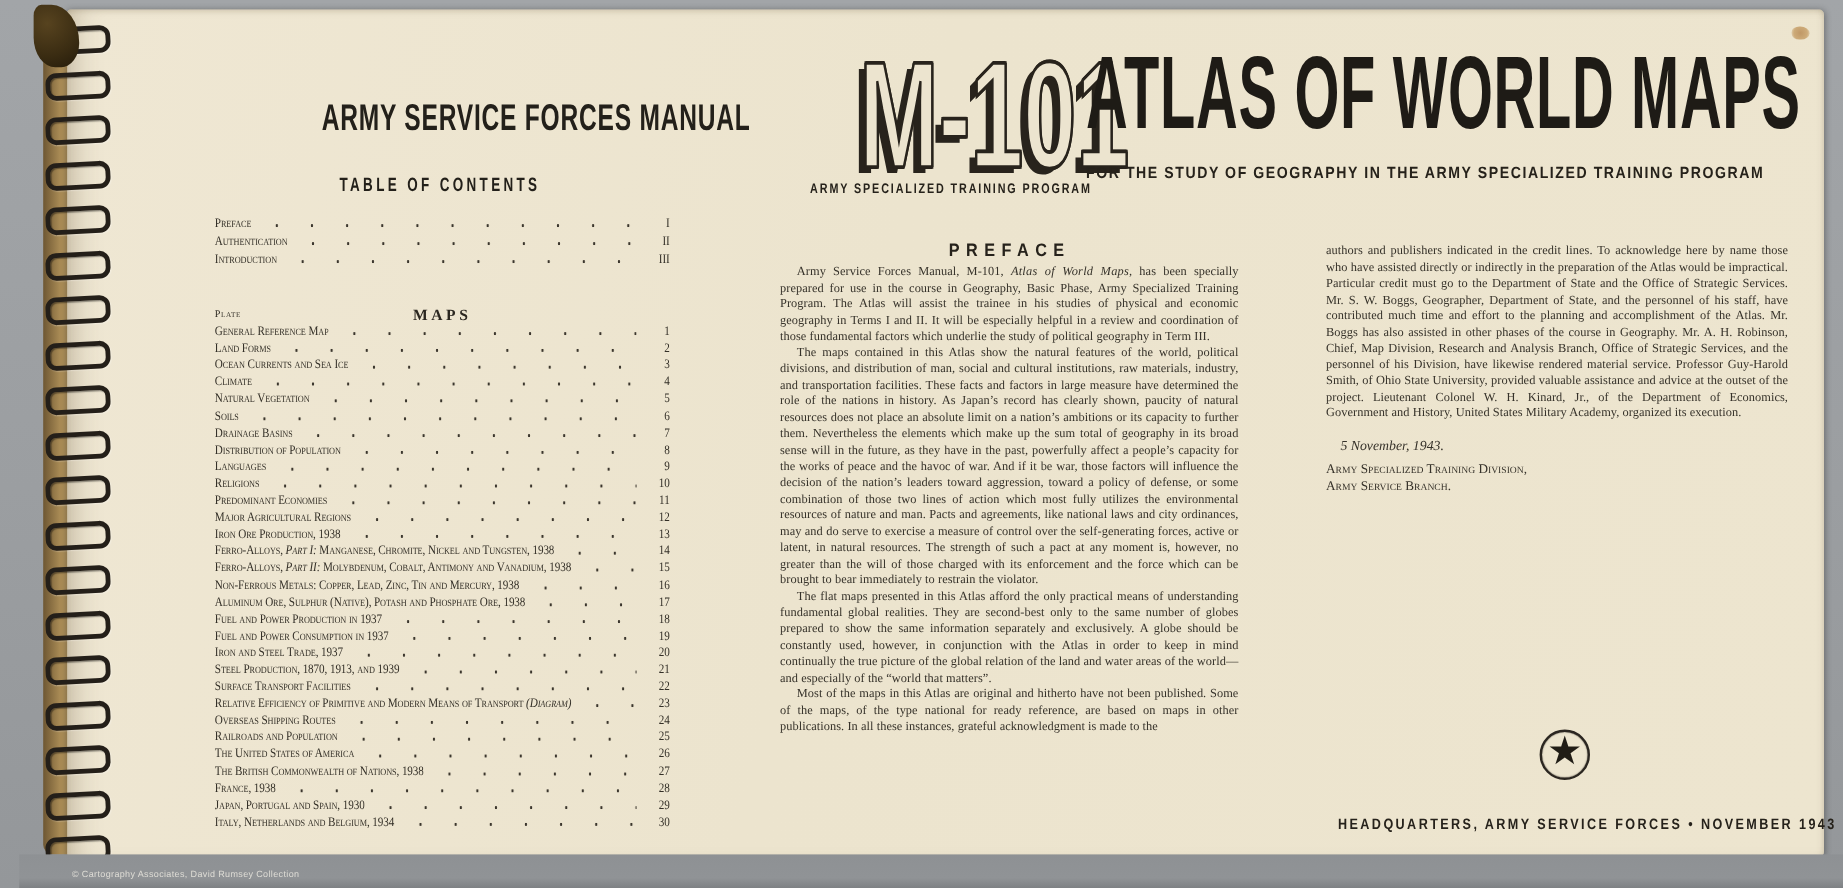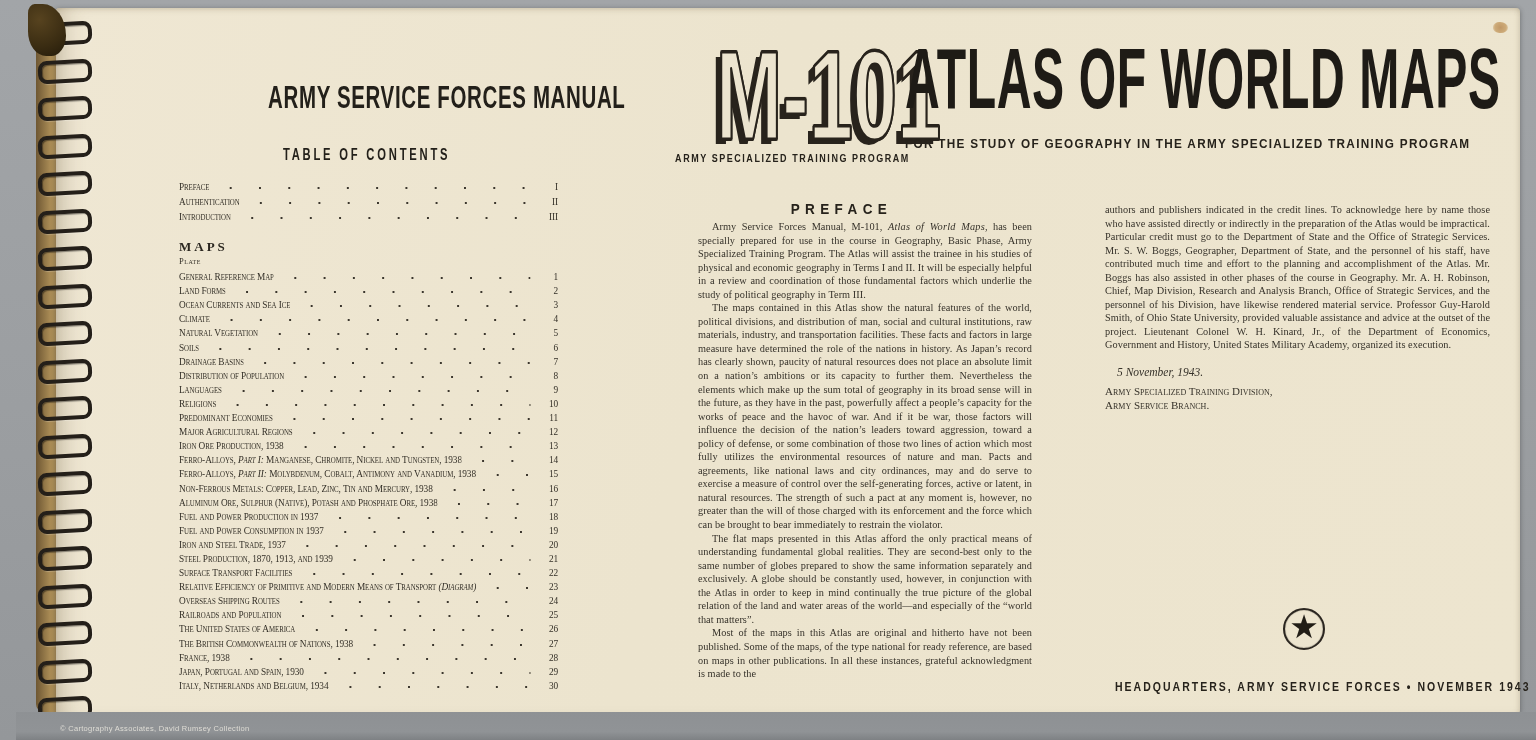--- a/index.html
+++ b/index.html
@@ -54,21 +54,21 @@
   #toc-front{top:170px;}
   #toc-maps{top:261px;}
   .toc-row{display:flex;align-items:flex-end;height:14.1px;font-size:10.8px;line-height:13px;
     font-variant:small-caps;letter-spacing:-.1px;}
   #toc-front .toc-row{height:15px;}
   .toc-label{flex:0 1 auto;min-width:0;white-space:nowrap;overflow:hidden;}
   .leader{flex:1 1 0;min-width:0;height:13px;margin:0 6px;
     background-image:radial-gradient(circle,#3b362d 1.05px,rgba(0,0,0,0) 1.45px);
     background-size:34px 4px;background-repeat:repeat-x;background-position:2px calc(100% - 3px);}
   .toc-num{flex:0 0 26px;text-align:right;font-variant:normal;font-size:10.8px;}
-  .maps-heading{position:absolute;left:123px;top:231px;width:379px;text-align:left;
+  .maps-heading{position:absolute;left:123px;top:247px;width:379px;text-align:center;
     font-size:13px;font-weight:700;letter-spacing:3px;color:#2b2720;}
   .plate-label{position:absolute;left:123px;top:248px;width:379px;text-align:left;
     font-variant:small-caps;font-size:8.5px;letter-spacing:.5px;color:#332f27;}
   
   .m101-wrap{position:absolute;left:594px;top:24px;width:240px;text-align:center;}
   .m101{
     font-family:"Liberation Sans",sans-serif;font-weight:700;font-size:126px;line-height:1.02;
     color:#ece4cf;letter-spacing:0;
     -webkit-text-stroke:3px #28231c;
     text-shadow:
@@ -79,21 +79,21 @@
   .logo-sub{position:absolute;left:586px;top:144px;width:256px;text-align:center;
     font-family:"Liberation Sans",sans-serif;font-weight:700;font-size:11.5px;color:#26221b;}
   .logo-sub .cond{transform:scaleX(.78);transform-origin:50% 50%;letter-spacing:2px;}
   .preface-heading{position:absolute;left:594px;top:192px;width:382px;text-align:center;
     font-family:"Liberation Sans",sans-serif;font-weight:700;font-size:15px;color:#26221b;}
   .preface-heading .cond{transform:scaleX(.9);transform-origin:50% 50%;letter-spacing:6px;}
   .body-col{position:absolute;width:382px;color:#36322a;}
   #preface-col{left:594px;top:212px;}
   #credits-col{left:1049px;top:195px;width:385px;}
   .bpar{margin:0;text-align:justify;font-size:10.3px;line-height:13.55px;letter-spacing:.05px;}
-  .bpar.ind{text-indent:14px;margin-left:48px;}
+  .bpar.ind{text-indent:14px;}
   .bpar i{letter-spacing:.2px;}
   
   .atlas-title{position:absolute;left:849px;top:30px;width:620px;
     font-family:"Liberation Sans",sans-serif;font-weight:700;font-size:86px;line-height:.95;color:#1e1b16;}
   .atlas-title .cond{transform:scaleX(.56);transform-origin:0 50%;letter-spacing:1px;}
   .atlas-subtitle{position:absolute;left:849px;top:128px;width:620px;
     font-family:"Liberation Sans",sans-serif;font-weight:700;font-size:13.5px;color:#26221b;}
   .atlas-subtitle .cond{transform:scaleX(.87);transform-origin:0 50%;letter-spacing:1.5px;}
   
   .date-line{margin:14px 0 0 12px;font-style:italic;font-size:11.5px;color:#36322a;}

